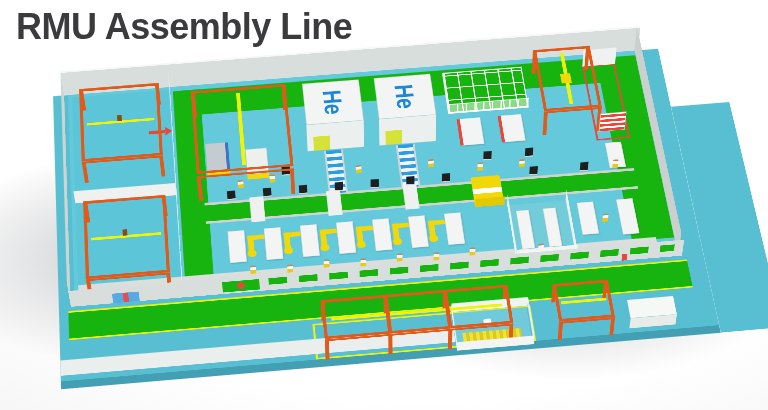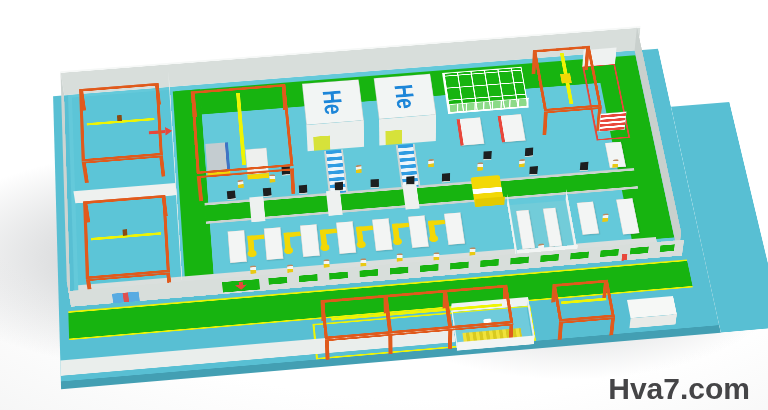--- a/index.html
+++ b/index.html
@@ -245,14 +245,14 @@
       <div class="f" style="left:4%;top:46%;width:92%;height:5px;background:var(--marking-yellow);"></div>
     </div>
     <div class="f he-top" style="left:398px;top:96px;width:90px;height:86px;transform:translateZ(64px);">
       <span>He</span>
     </div>
     <div class="f he-top" style="left:512px;top:96px;width:90px;height:86px;transform:translateZ(64px);">
       <span>He</span>
     </div>
   </div>
 
-  <div class="mark">Hva7.com</div>
+  <div class="title">RMU Assembly Line</div>
 </div>
 
 </body></html>

